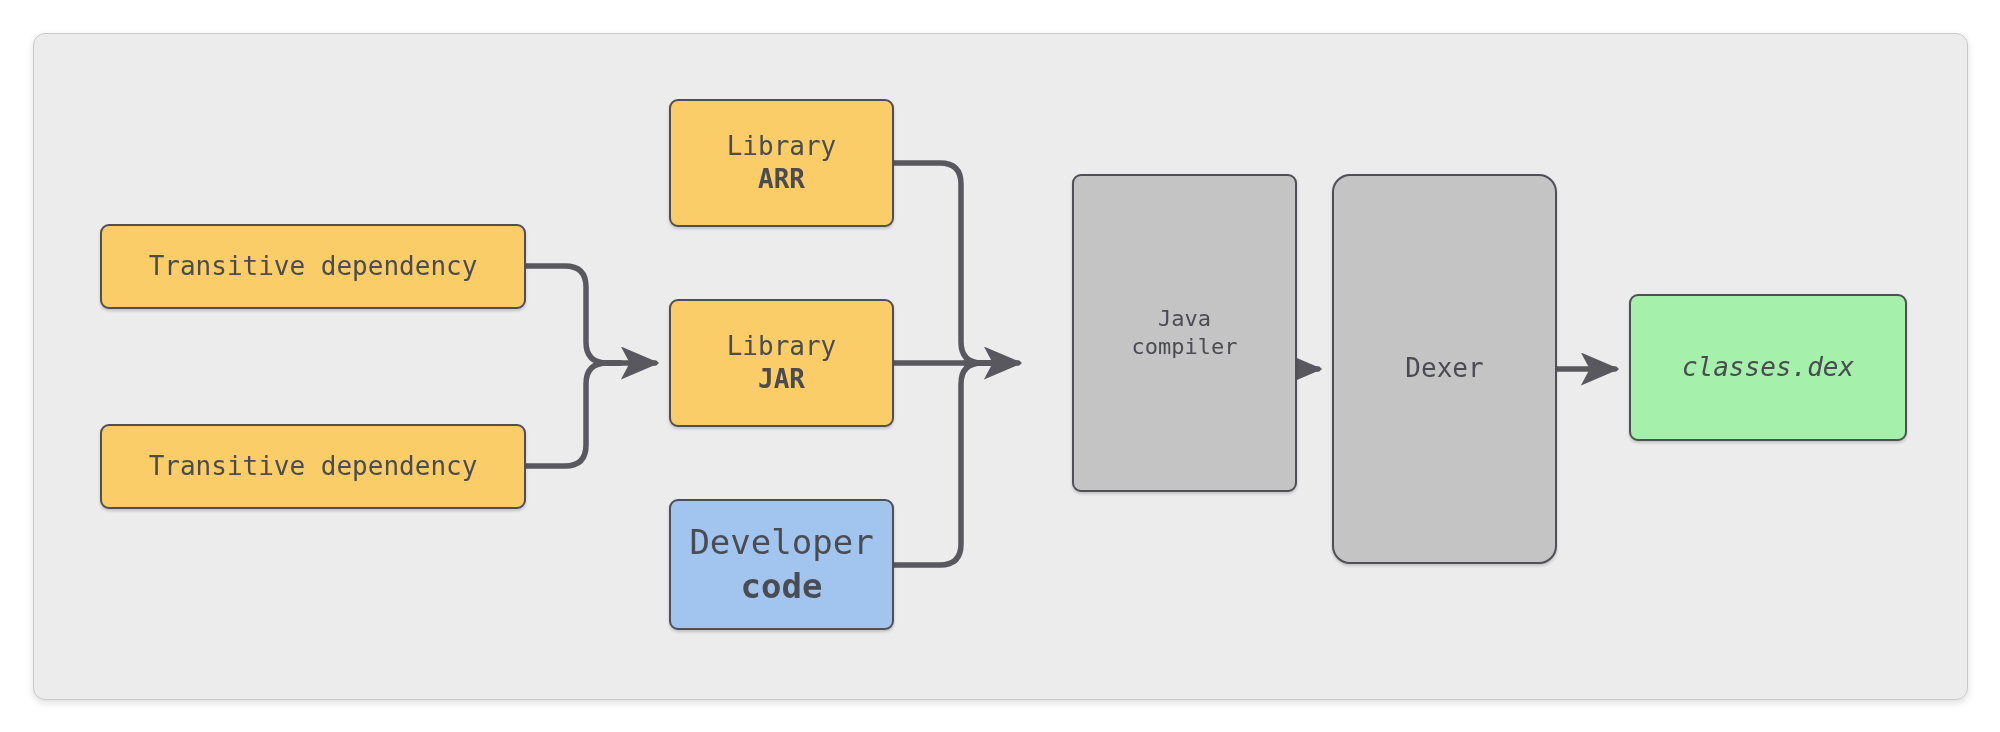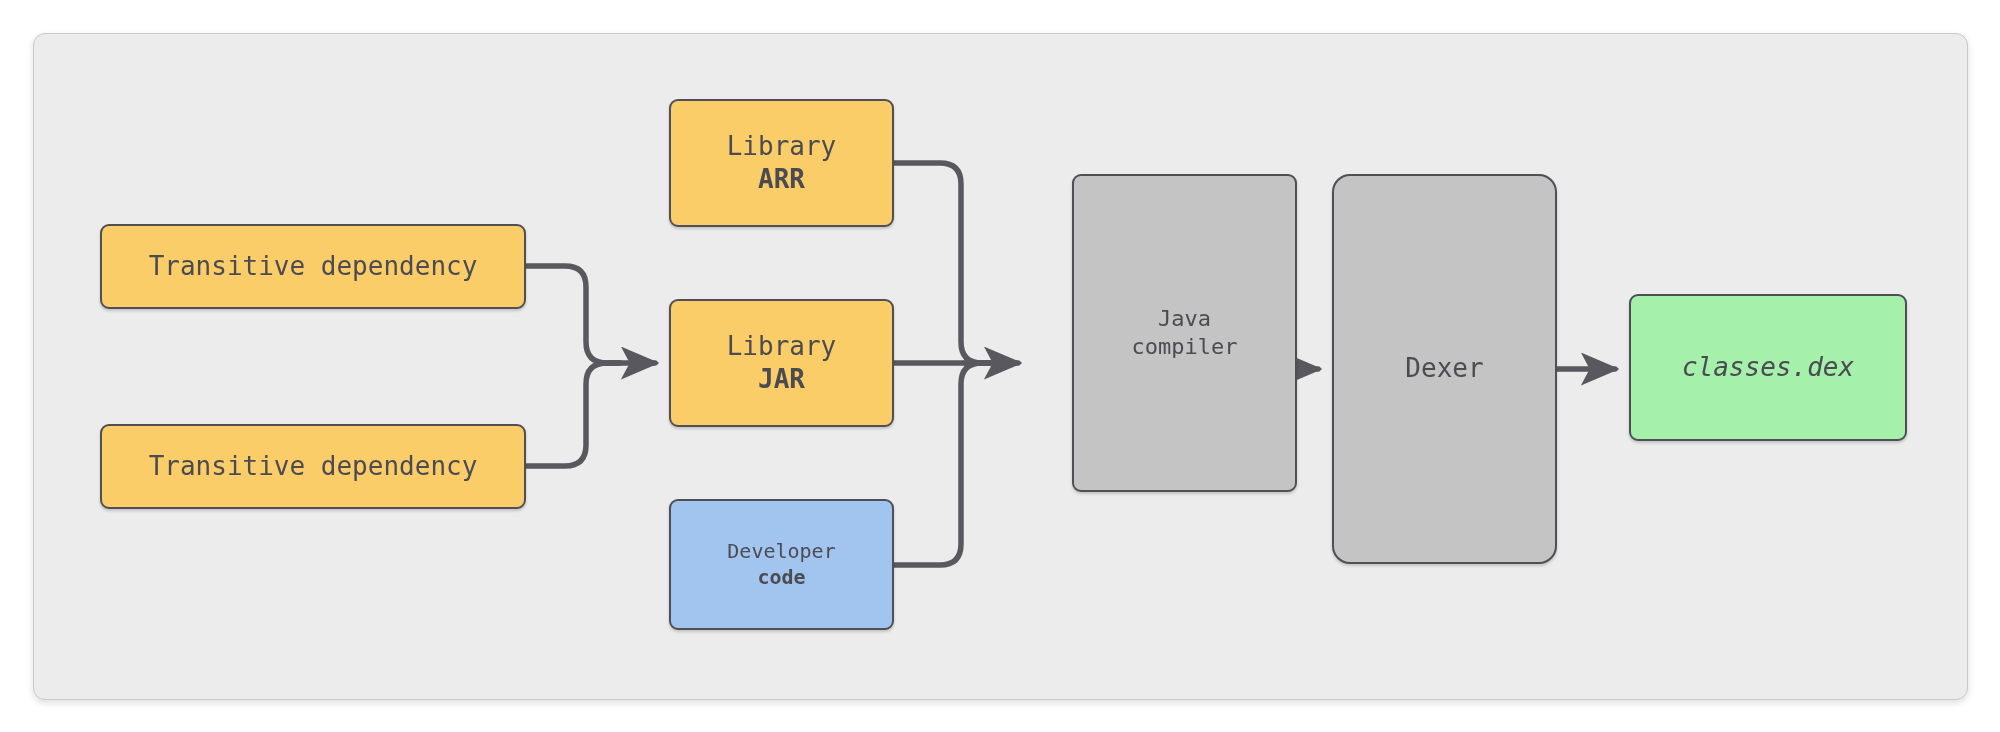--- a/index.html
+++ b/index.html
@@ -69,21 +69,21 @@
   .n-blue  { background: #a2c5ef; }
   .n-grey  { background: #c4c4c4; }
   .n-green { background: #a5f0aa; font-style: italic; }
 
   
   #node-dep-1   { left: 100px;  top: 224px; width: 426px; height: 85px;  font-size: 26px; }
   #node-dep-2   { left: 100px;  top: 424px; width: 426px; height: 85px;  font-size: 26px; }
 
   #node-lib-arr { left: 669px;  top: 99px;  width: 225px; height: 128px; font-size: 26px; }
   #node-lib-jar { left: 669px;  top: 299px; width: 225px; height: 128px; font-size: 26px; }
-  #node-dev     { left: 669px;  top: 499px; width: 225px; height: 131px; font-size: 20px; }
+  #node-dev     { left: 669px;  top: 499px; width: 225px; height: 131px; font-size: 34px; }
 
   #node-javac   { left: 1032px; top: 174px; width: 225px; height: 318px; font-size: 22px; margin-left: 40px; }
   #node-dexer   { left: 1332px; top: 174px; width: 225px; height: 390px; font-size: 26px; border-radius: 18px; }
 
   #node-dex     { left: 1629px; top: 294px; width: 278px; height: 147px; font-size: 26px; }
 </style>
 </head>
 <body>
 
 <div id="stage">

